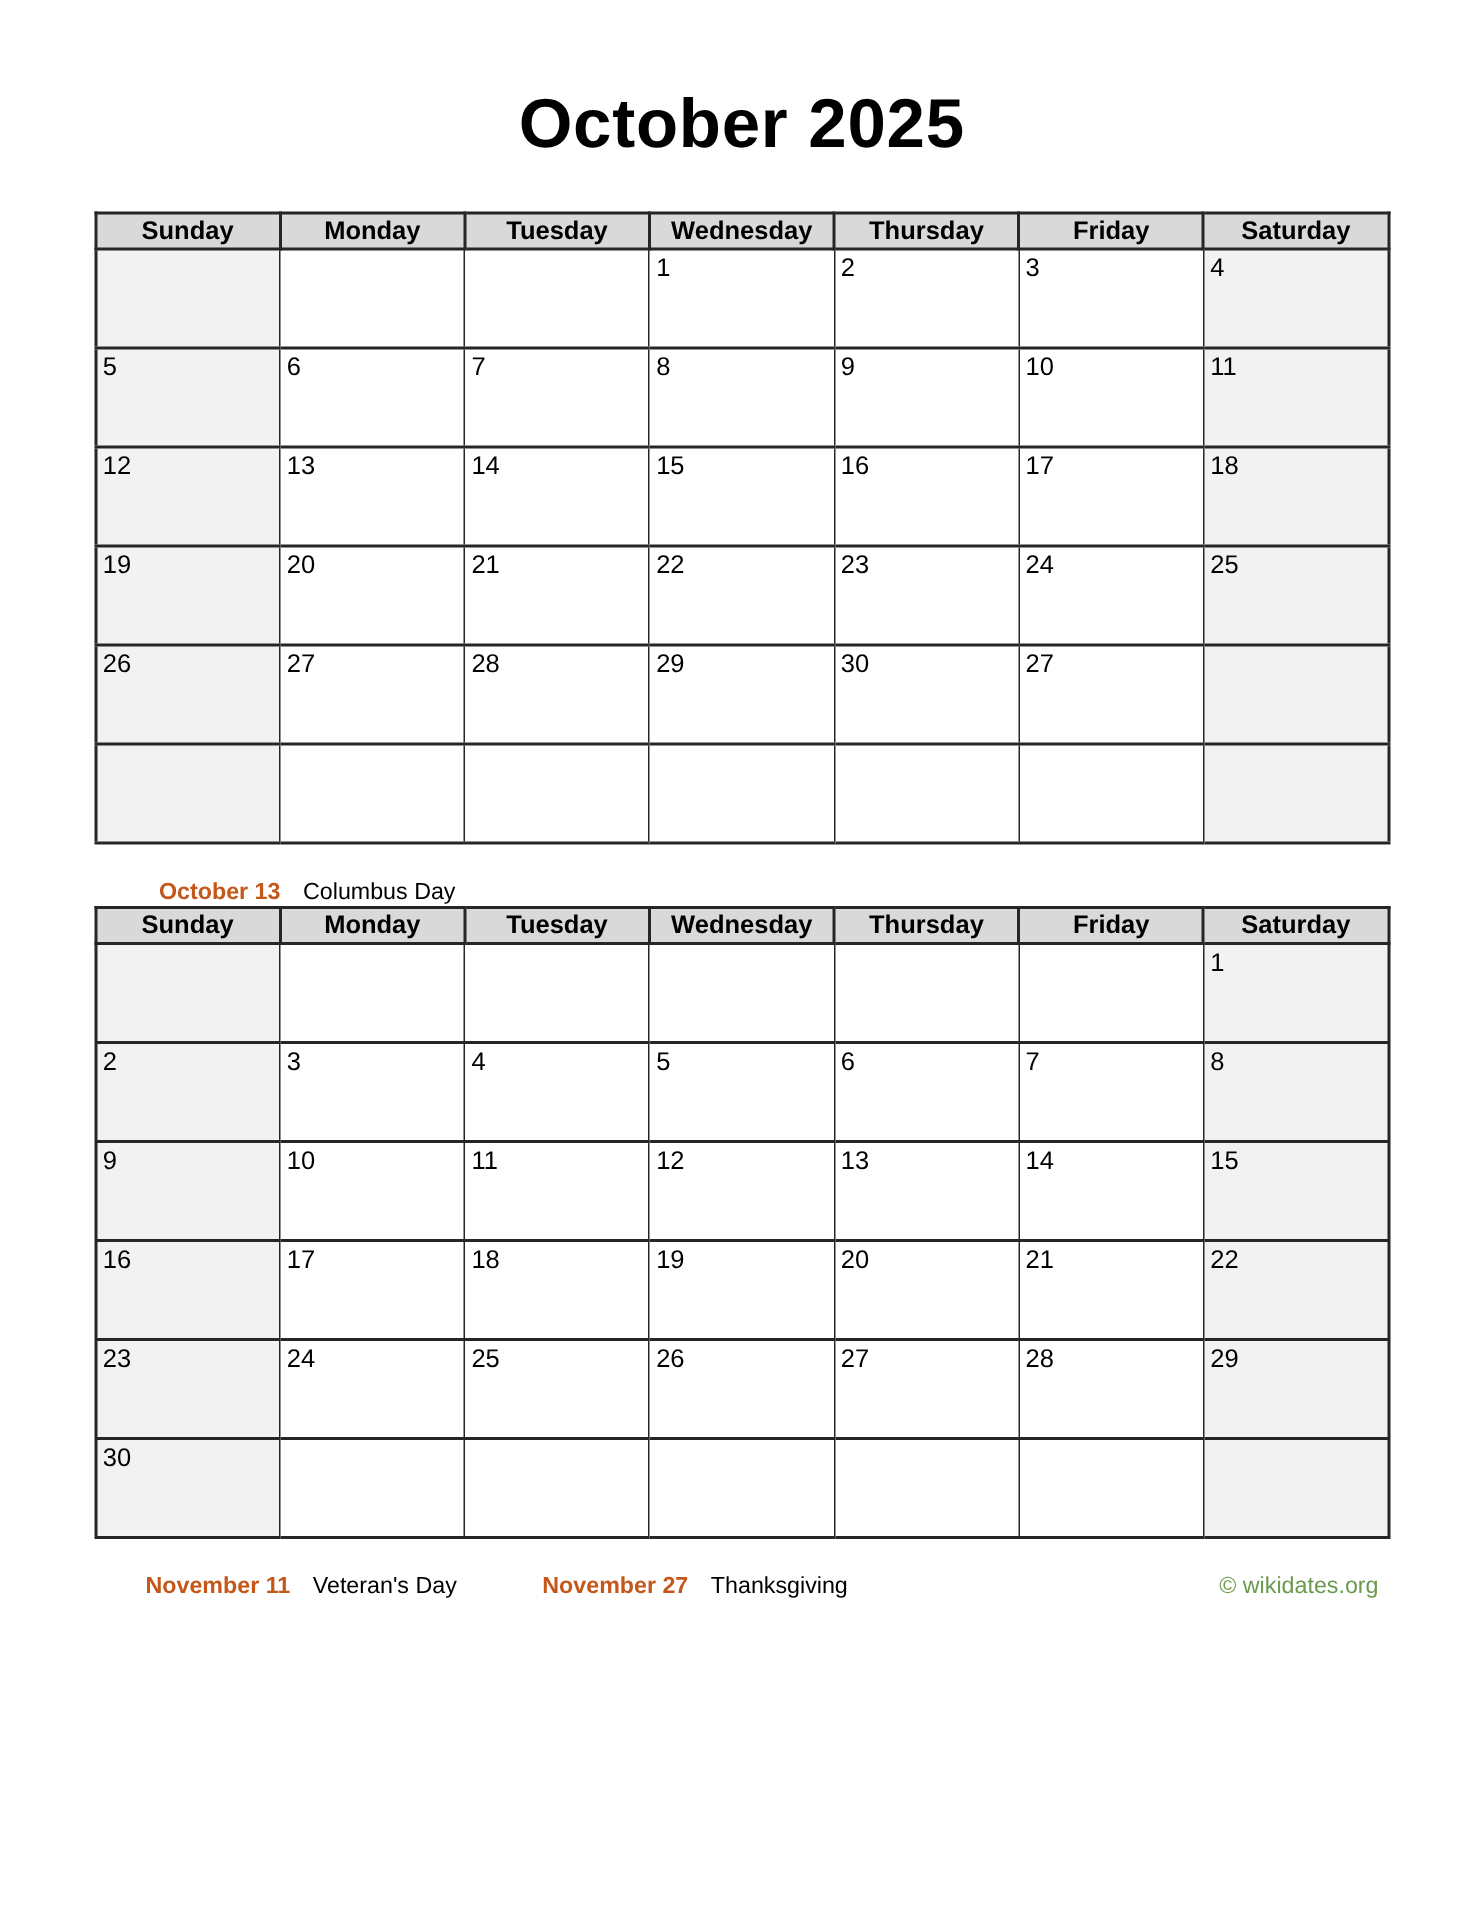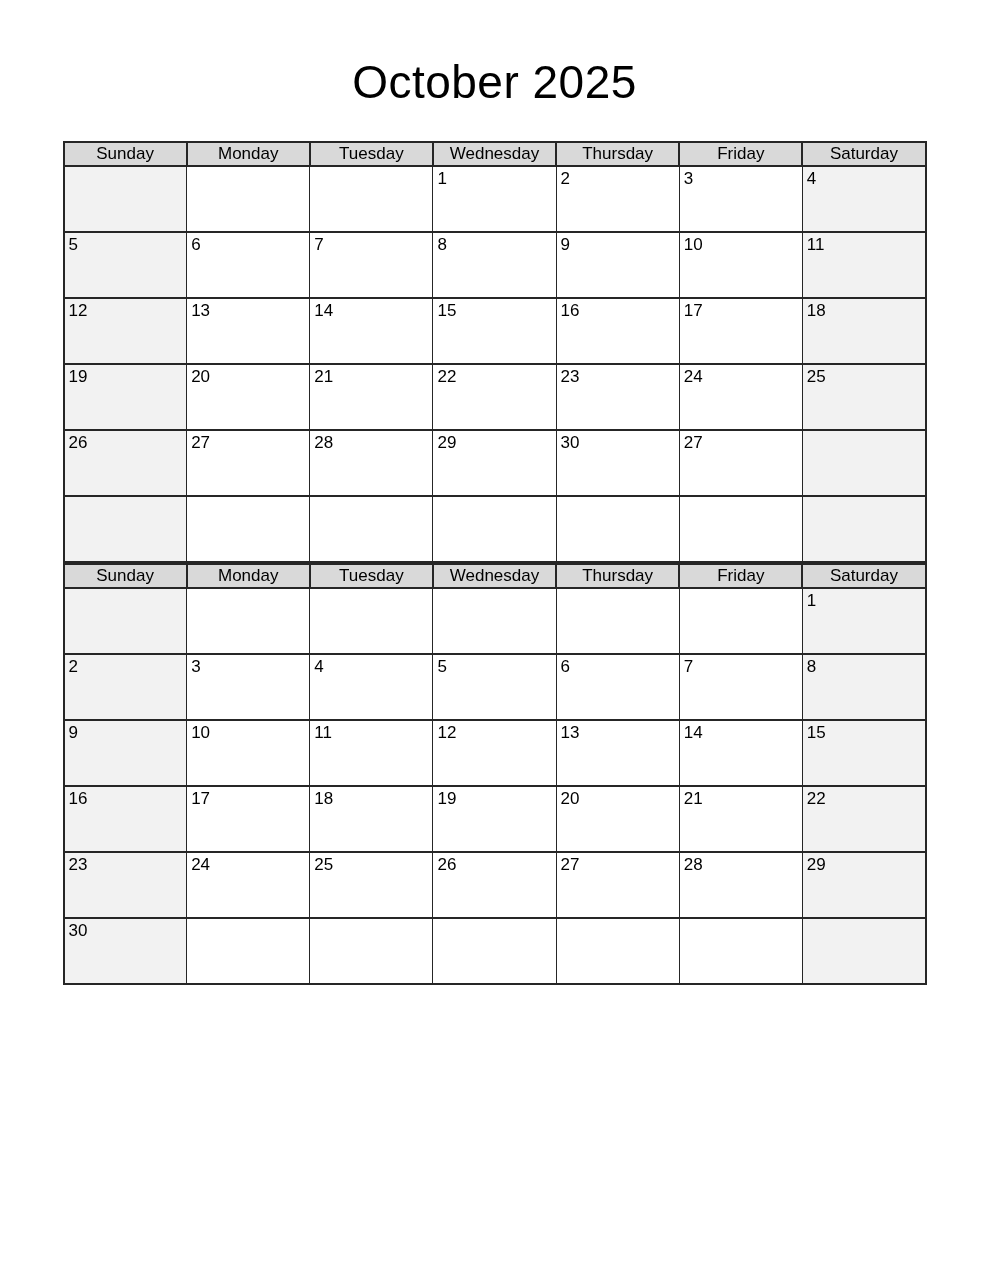--- a/index.html
+++ b/index.html
@@ -20,40 +20,40 @@
   body {
     width: 989px;
     height: 1280px;
     font-family: "Liberation Sans", sans-serif;
     color: var(--text);
     overflow: hidden;
   }
   .month-title {
     text-align: center;
     font-size: 46px;
-    font-weight: 400;
+    font-weight: 700;
     line-height: 1.15;
     margin: 0;
     letter-spacing: 0.5px;
   }
   .month--october .month-title { padding-top: 56px; padding-bottom: 32px; }
   .month--november .month-title { padding-top: 28px; padding-bottom: 20px; }
 
   table.cal {
     border-collapse: collapse;
     table-layout: fixed;
     width: 864px;
     margin: 0 auto;
     border: 2px solid var(--border);
   }
   table.cal th {
     background: var(--header-bg);
     border: 2px solid var(--border);
     height: 22px;
-    font-weight: 400;
+    font-weight: 700;
     font-size: 17px;
     text-align: center;
     vertical-align: middle;
     padding: 1px 0;
   }
   table.cal td {
     background: var(--weekday-bg);
     border: 1.5px solid var(--border);
     border-top-width: 2px;
     border-bottom-width: 2px;
@@ -165,20 +165,26 @@
             <td class="weekend"></td>
             <td></td>
             <td></td>
             <td></td>
             <td></td>
             <td></td>
             <td class="weekend"></td>
           </tr>
         </tbody>
       </table>
+    <div class="holiday-row">
+      <div class="holiday">
+        <span class="holiday-date">October 13</span>
+        <span class="holiday-name">Columbus Day</span>
+      </div>
+    </div>
   </section>
 
   <section class="month month--november">
     <table class="cal">
         <thead>
           <tr>
             <th>Sunday</th>
             <th>Monday</th>
             <th>Tuesday</th>
             <th>Wednesday</th>
@@ -237,15 +243,26 @@
             <td class="weekend">30</td>
             <td></td>
             <td></td>
             <td></td>
             <td></td>
             <td></td>
             <td class="weekend"></td>
           </tr>
         </tbody>
       </table>
+    <div class="holiday-row">
+      <div class="holiday">
+        <span class="holiday-date">November 11</span>
+        <span class="holiday-name">Veteran's Day</span>
+      </div>
+      <div class="holiday">
+        <span class="holiday-date">November 27</span>
+        <span class="holiday-name">Thanksgiving</span>
+      </div>
+      <span class="copyright">© wikidates.org</span>
+    </div>
   </section>
 
 </div>
 
 </body></html>

